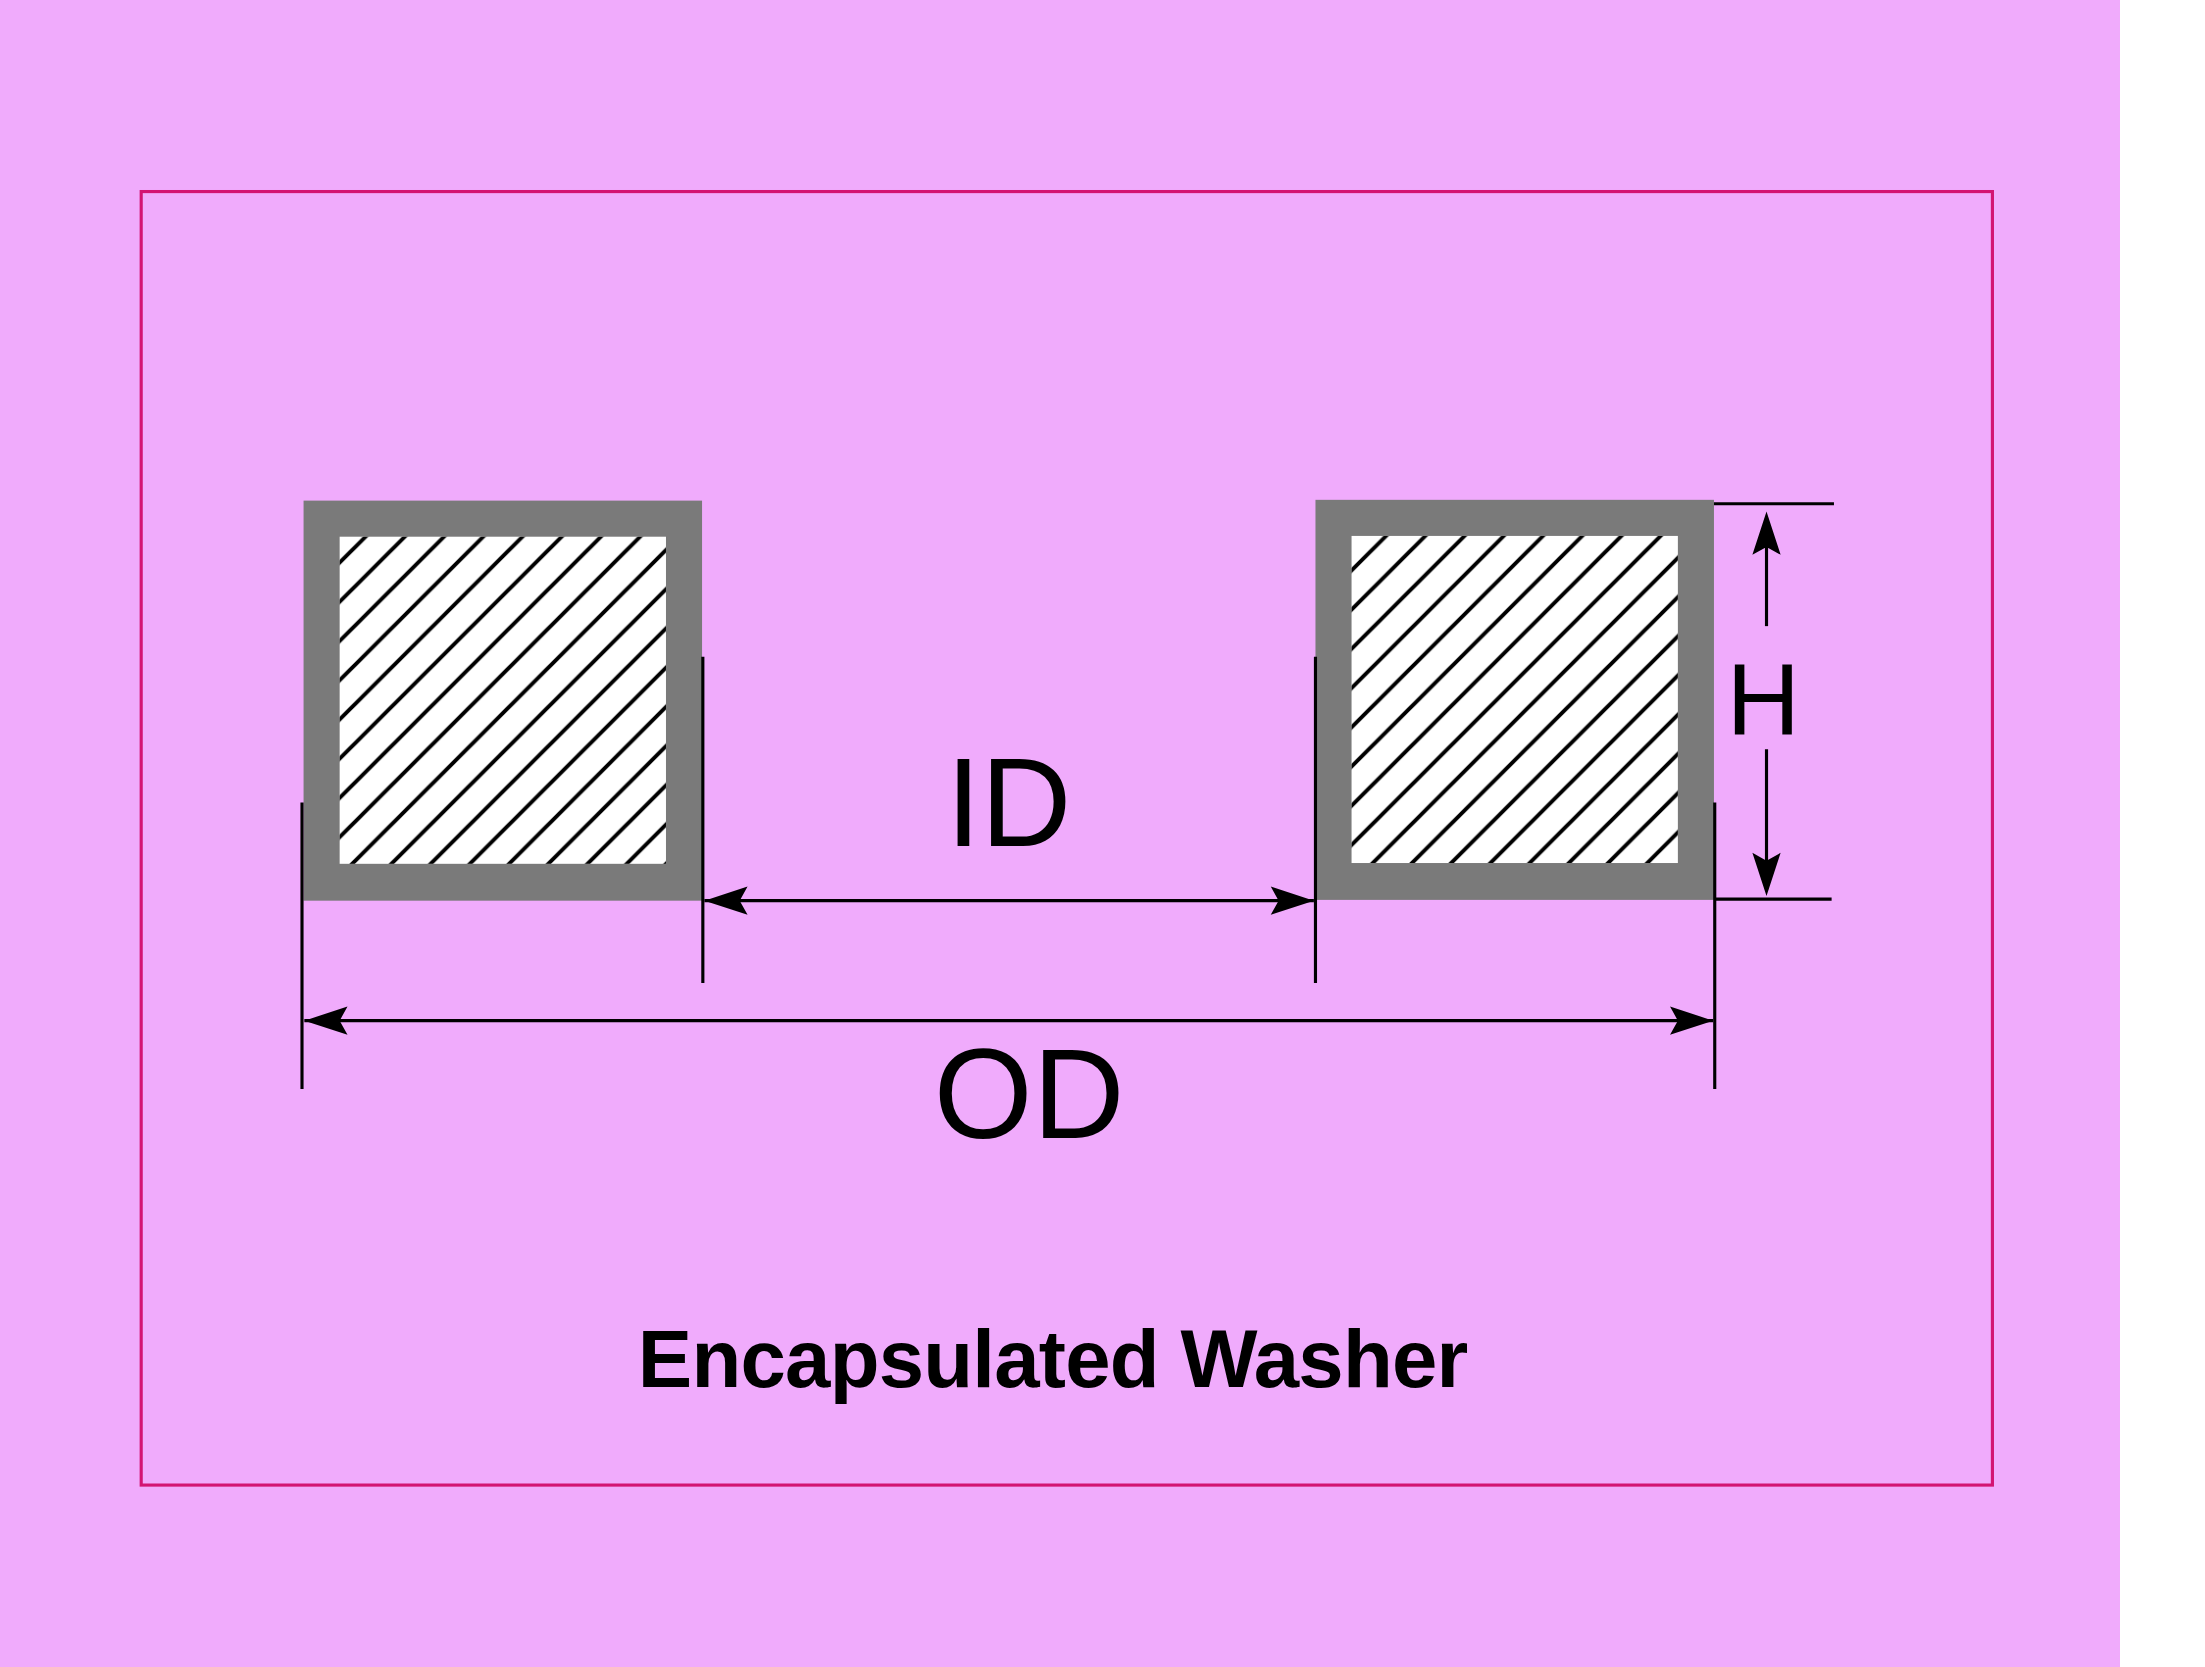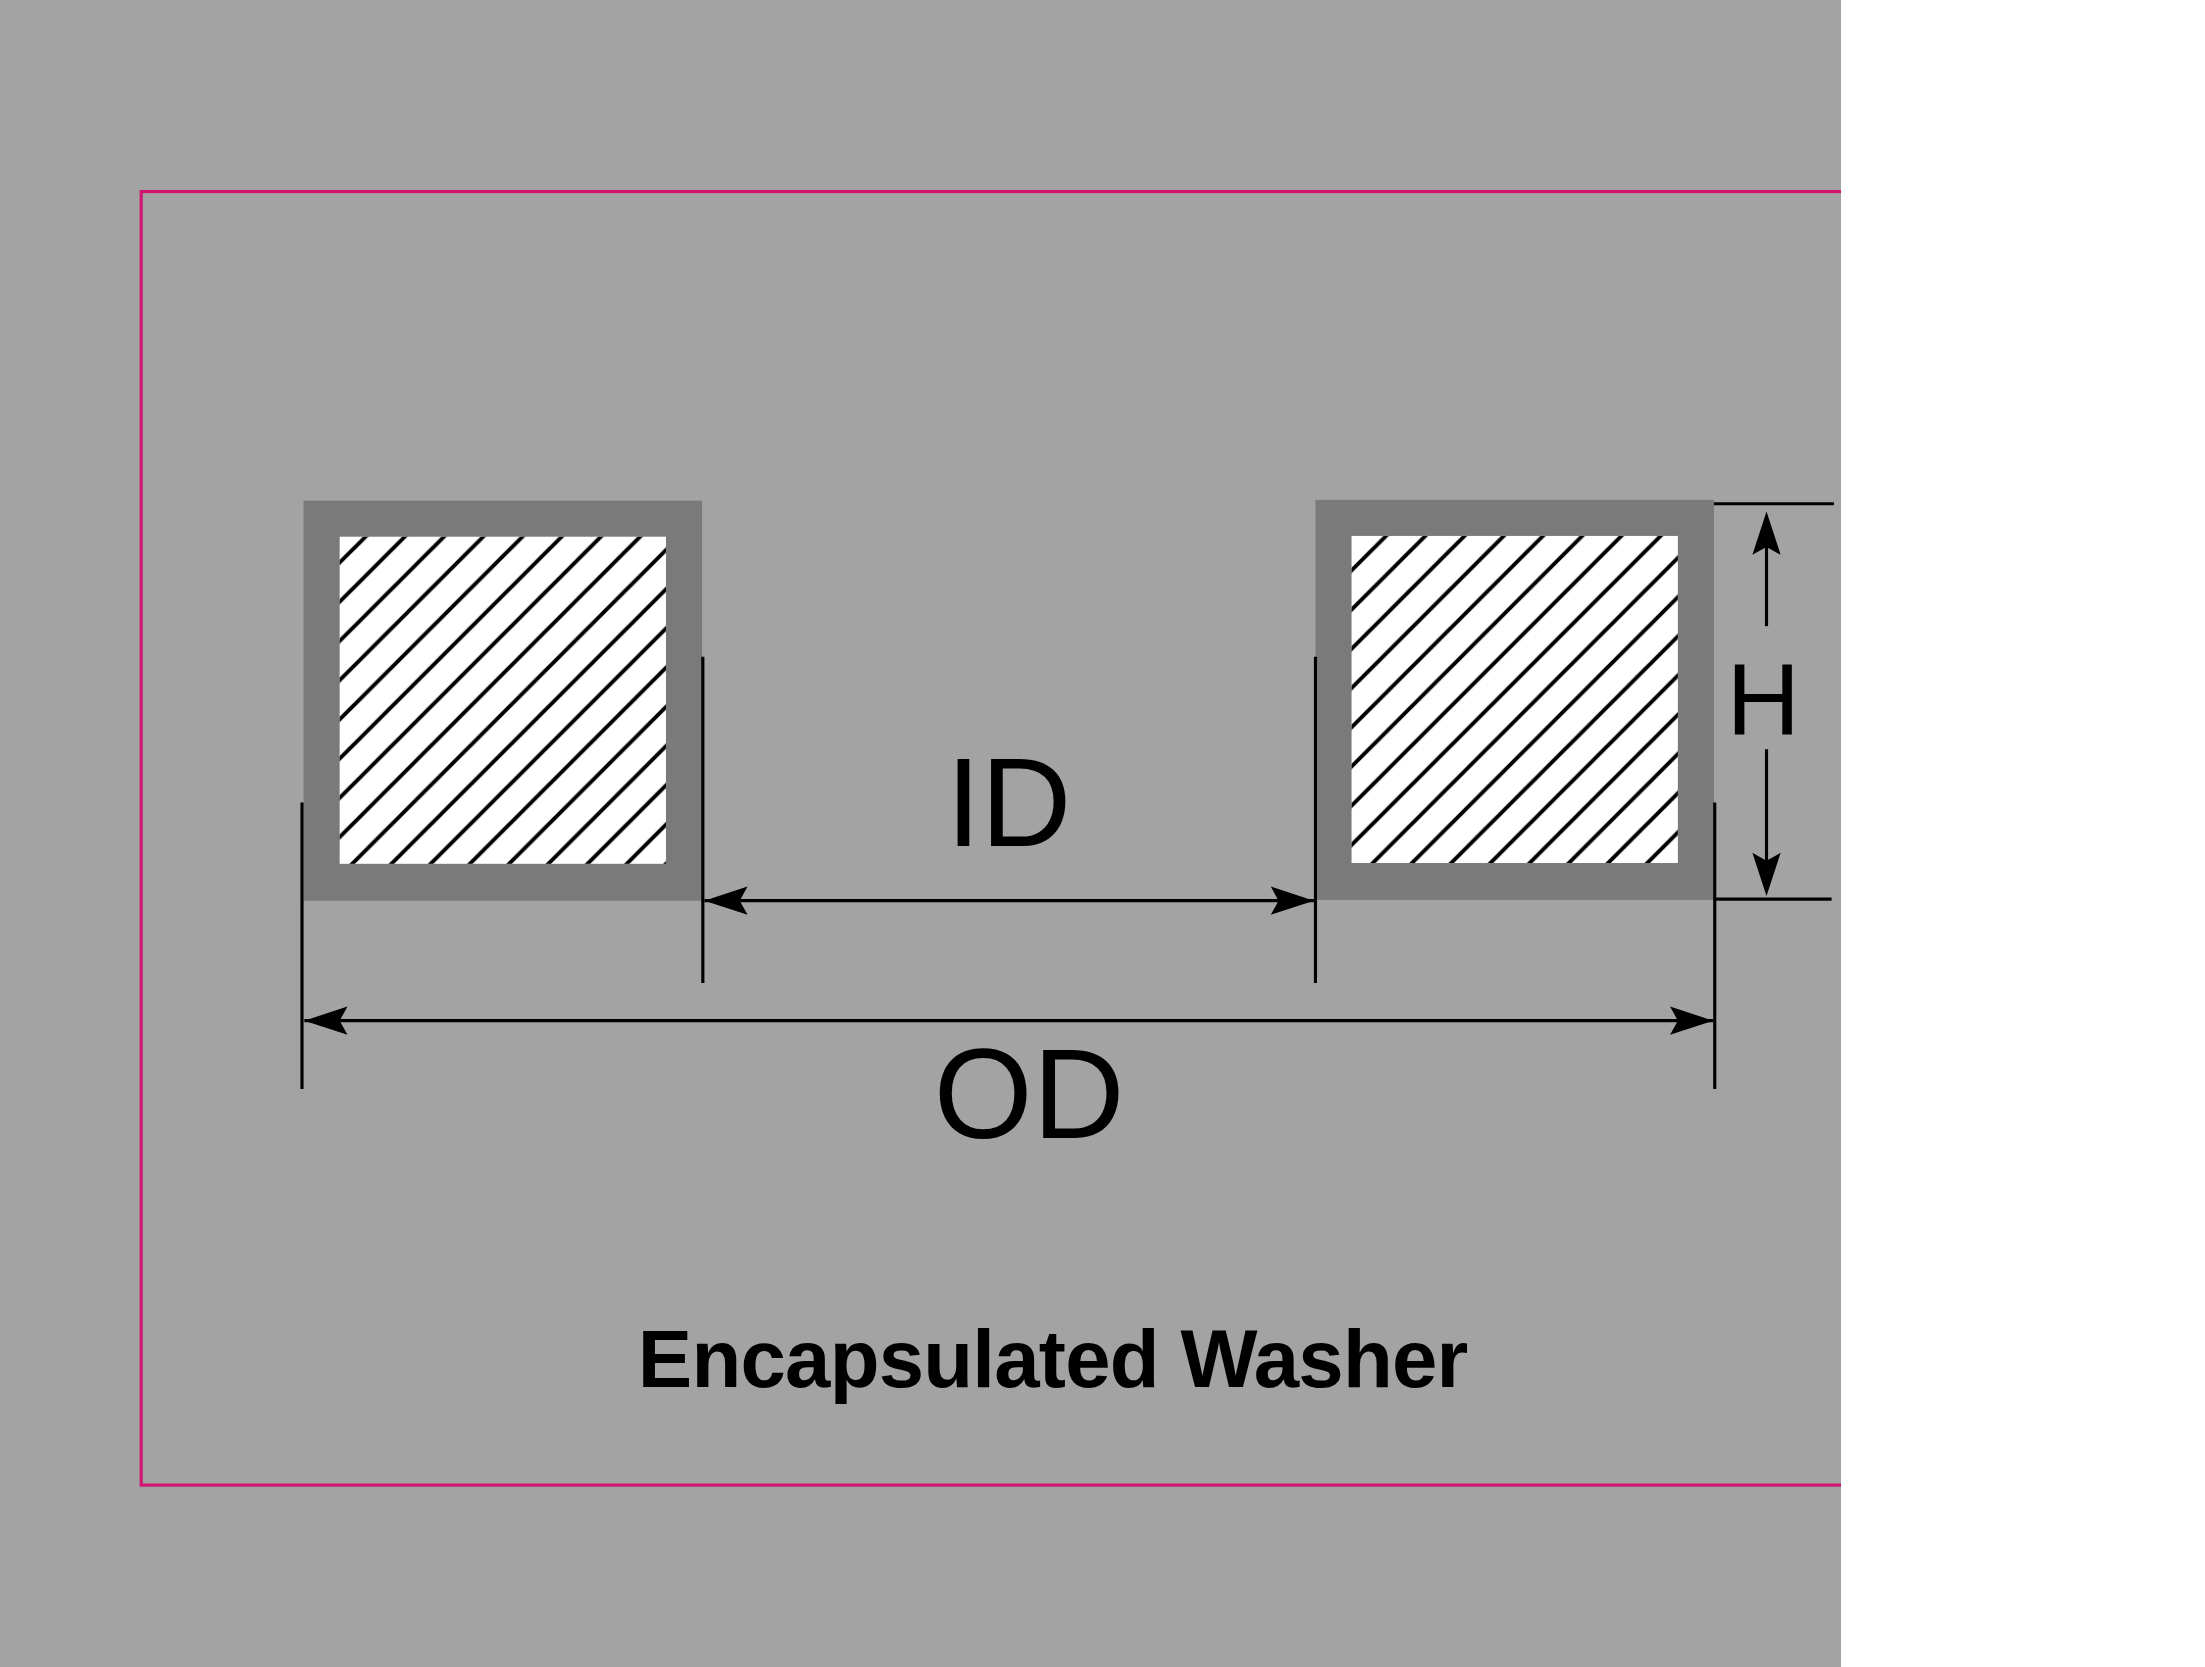--- a/index.html
+++ b/index.html
@@ -5,23 +5,23 @@
   html, body {
     margin: 0;
     padding: 0;
     background: #ffffff;
     width: 2205px;
     height: 1668px;
     font-family: "Liberation Sans", sans-serif;
   }
   .canvas {
     position: relative;
-    width: 1841px;
+    width: 2120px;
     height: 1668px;
-    background: #a3a3a3;
+    background: #f0abfc;
     overflow: hidden;
   }
   svg { display: block; }
   .dim { stroke: #000000; stroke-width: 4; fill: none; }
   .thin { stroke: #000000; stroke-width: 4; fill: none; }
   .arrow { fill: #000000; stroke: none; }
   .dim-label {
     fill: #000000;
     font-family: "Liberation Sans", sans-serif;
     font-size: 160px;

